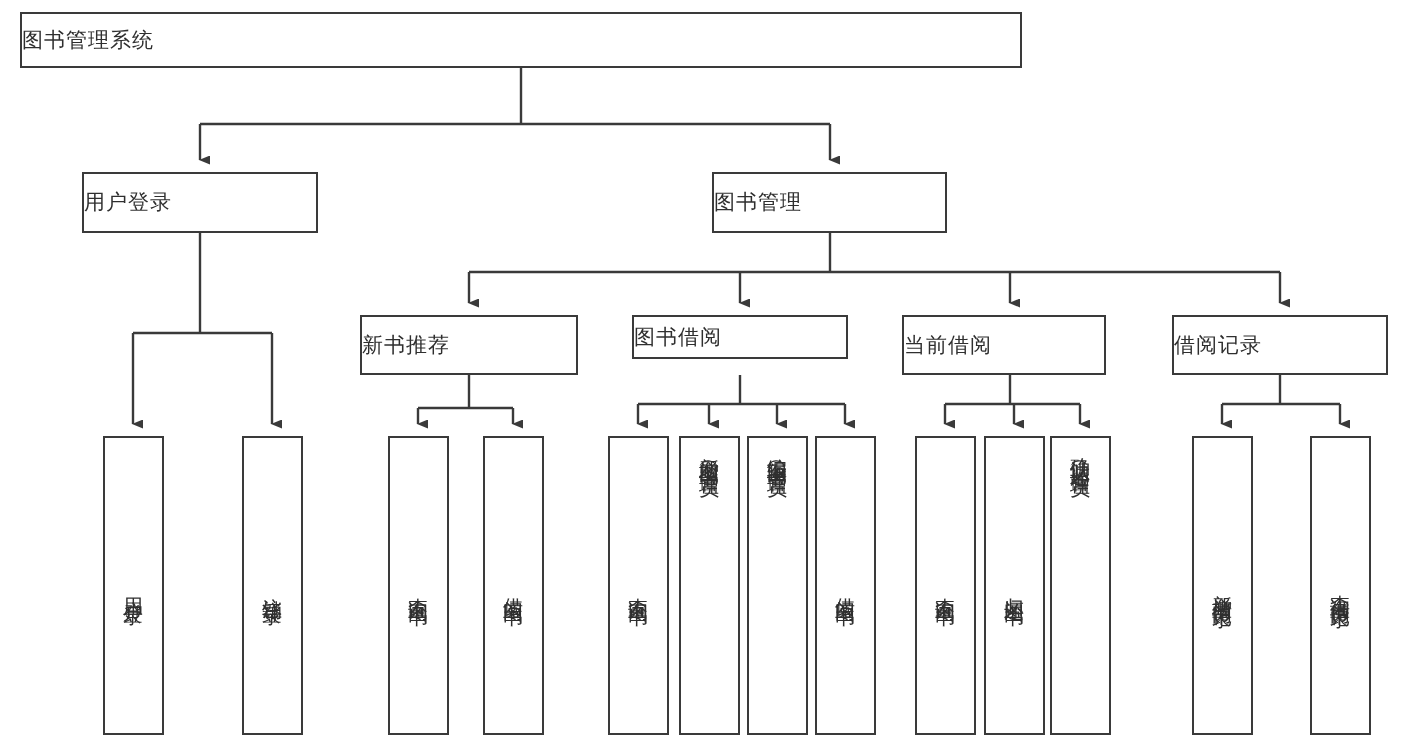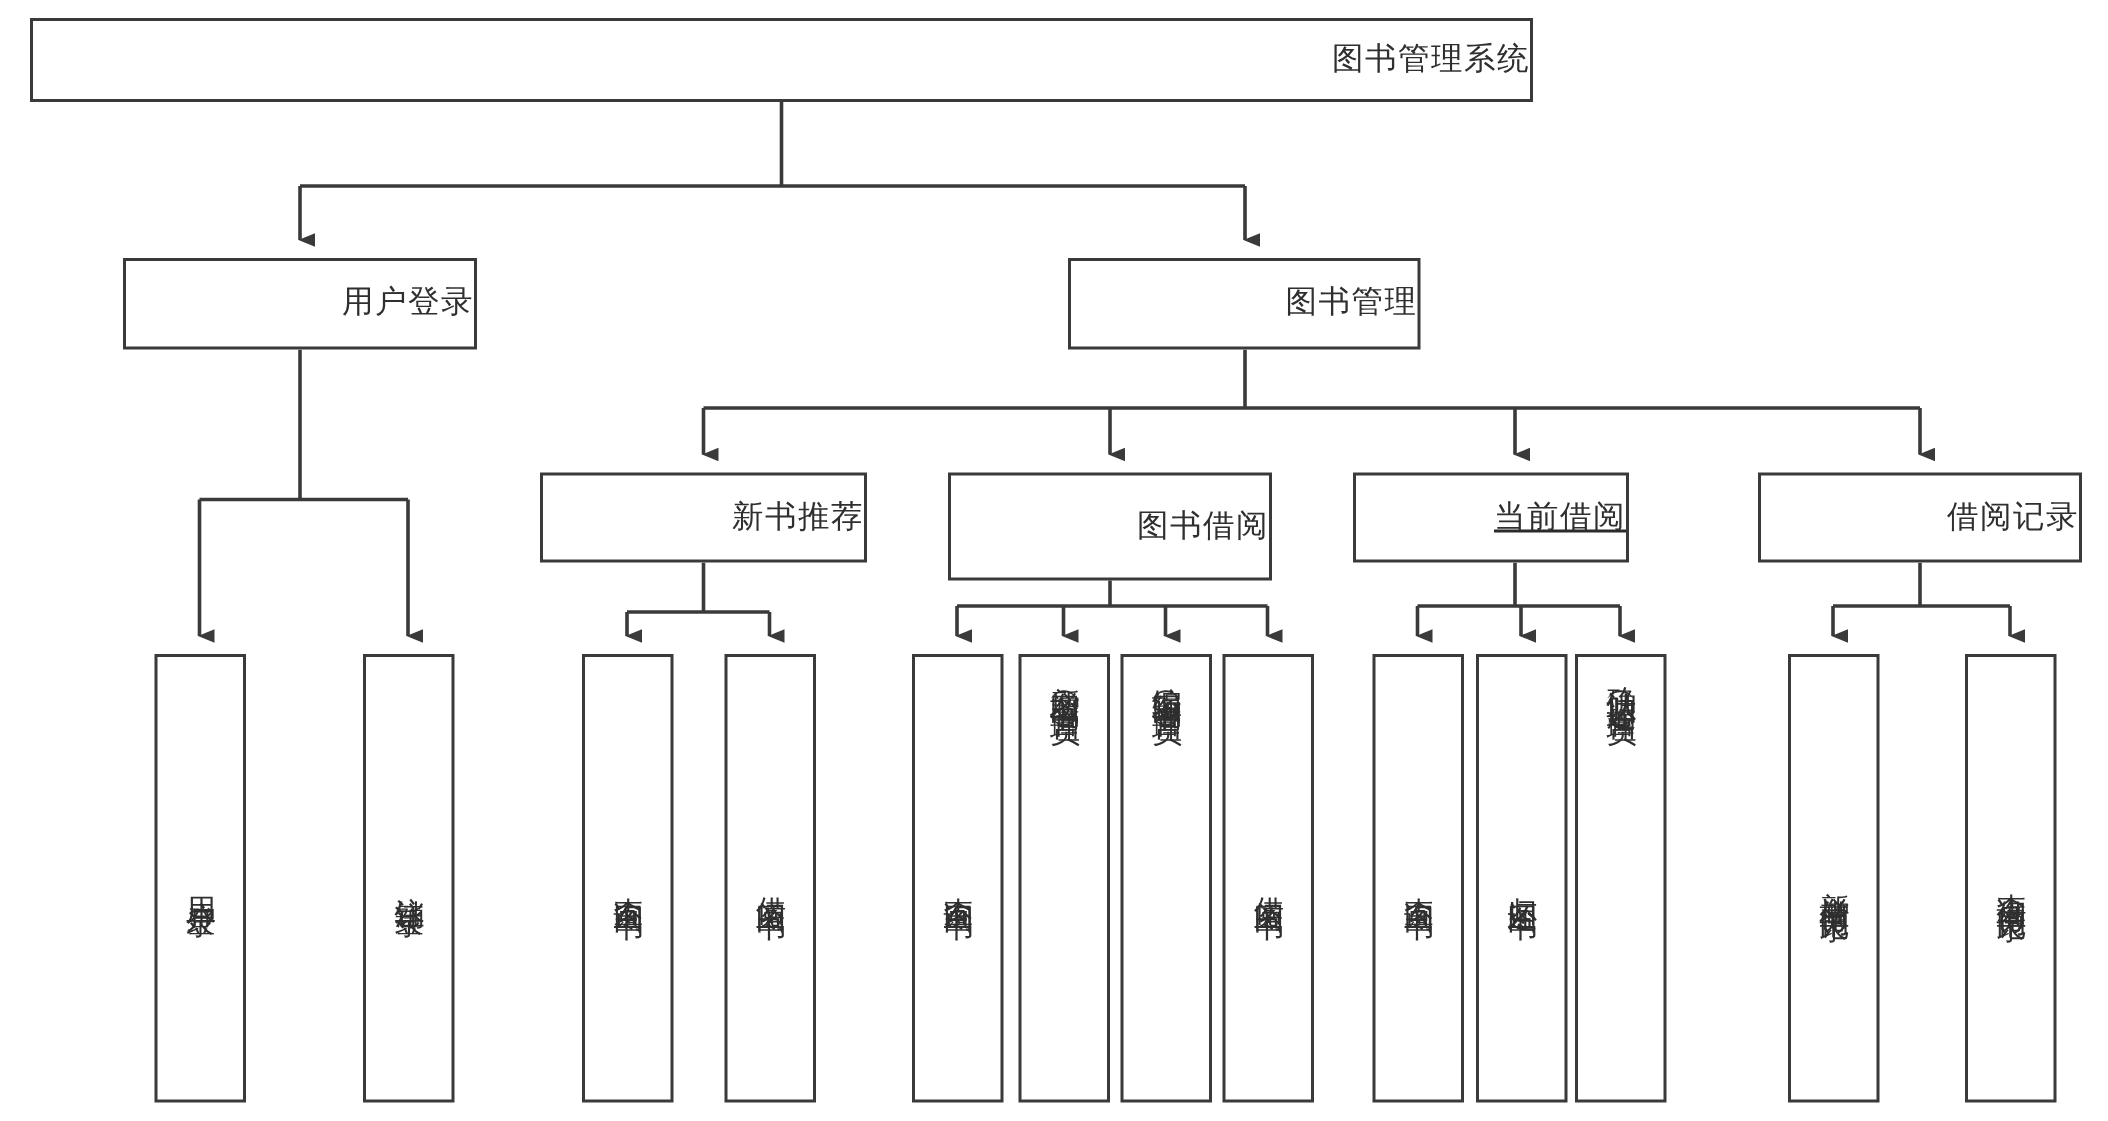--- a/index.html
+++ b/index.html
@@ -24,21 +24,21 @@
     width: 1405px;
     height: 747px;
   }
   .node {
     position: absolute;
     box-sizing: border-box;
     background: #ffffff;
     border: 2.2px solid #3a3a3a;
     display: flex;
     align-items: center;
-    justify-content: flex-end;
+    justify-content: flex-start;
     color: #2b2b2b;
     z-index: 2;
   }
   .node-label {
     font-size: 21px;
     line-height: 1.15;
     letter-spacing: 1px;
     white-space: nowrap;
     color: #2f2f2f;
   }
@@ -130,24 +130,24 @@
   <div class="node horiz" style="left:82px; top:172px; width:236px; height:61px;">
     <span class="node-label">用户登录</span>
   </div>
   <div class="node horiz" style="left:360px; top:315px; width:218px; height:60px;">
     <span class="node-label">新书推荐</span>
   </div>
 
   <div class="node horiz" style="left:712px; top:172px; width:235px; height:61px;">
     <span class="node-label">图书管理</span>
   </div>
-  <div class="node horiz" style="left:632px; top:315px; width:216px; height:72px;">
+  <div class="node horiz" style="left:632px; top:315px; width:216px; height:44px;">
     <span class="node-label">图书借阅</span>
   </div>
-  <div class="node horiz" style="left:902px; top:315px; width:184px; height:60px;text-decoration:underline;">
+  <div class="node horiz" style="left:902px; top:315px; width:204px; height:60px;">
     <span class="node-label">当前借阅</span>
   </div>
   <div class="node horiz" style="left:1172px; top:315px; width:216px; height:60px;">
     <span class="node-label">借阅记录</span>
   </div>
 
   <div class="node vert" style="left:103px; top:436px; width:61px; height:299px; align-items:center;">
     <span class="node-label">用户登录</span>
   </div>
   <div class="node vert" style="left:242px; top:436px; width:61px; height:299px; align-items:center;">

